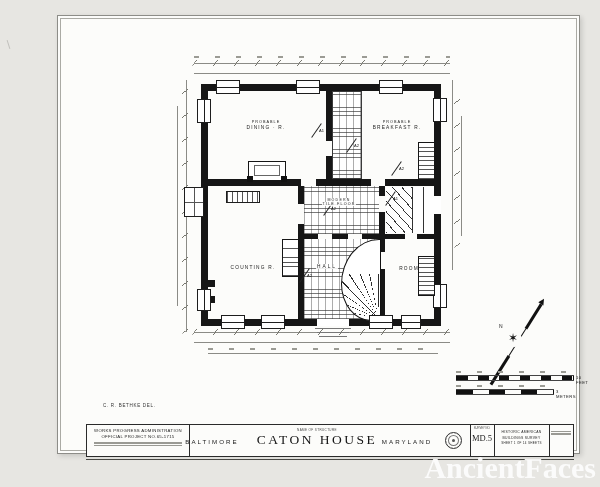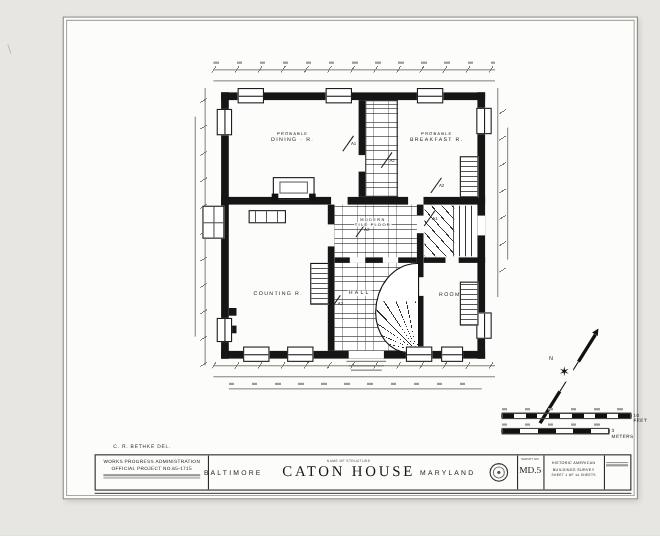--- a/index.html
+++ b/index.html
@@ -72,21 +72,21 @@
   .sbar{position:absolute;height:4px;border-left:1px solid #111;border-right:1px solid #111;
         box-shadow:0 -1px 0 #444,0 1px 0 #444;}
   .sbar.feet{background:repeating-linear-gradient(90deg,#111 0 10.5px,transparent 10.5px 21px);}
   .sbar.meters{background:repeating-linear-gradient(90deg,#111 0 16px,transparent 16px 32px);}
   .slab{position:absolute;font-size:4.2px;letter-spacing:.4px;color:#222;}
   
   .plan-title{position:absolute;left:161px;top:349px;width:200px;text-align:center;
       font-family:"Liberation Serif",serif;font-size:10.5px;letter-spacing:3.5px;color:#2b2b2b;}
   .credit{position:absolute;left:45px;top:387px;font-size:4.5px;letter-spacing:.7px;color:#333;}
   
-  .tb{position:absolute;left:28px;top:397px;width:486px;height:31px;border:1px solid #2a2a2a;background:#fcfcfa;}
+  .tb{position:absolute;left:28px;top:408px;width:486px;height:31px;border:1px solid #2a2a2a;background:#fcfcfa;}
   .tb::after{content:"";position:absolute;left:-1px;right:-1px;bottom:-4px;height:1px;background:#4a4a46;}
   .tb .vline{position:absolute;top:0;bottom:0;width:0;border-left:1px solid #2a2a2a;}
   .tb .wpa{position:absolute;left:0;top:0;width:102px;height:31px;text-align:center;padding-top:3px;box-sizing:border-box;}
   .tb .wpa .l{font-size:4.3px;letter-spacing:.3px;line-height:1.5;}
   .microbar{height:1.2px;background:#9a9a94;margin:1.6px auto 0;width:86%;}
   .tb .city{position:absolute;left:70px;top:13px;width:110px;text-align:center;font-size:6.2px;letter-spacing:2px;}
   .tb .nhead{position:absolute;left:185px;top:2.5px;width:90px;text-align:center;font-size:3px;color:#444;letter-spacing:.4px;}
   .tb .sname{position:absolute;left:160px;top:7px;width:140px;text-align:center;
       font-family:"Liberation Serif",serif;font-size:13.5px;letter-spacing:2.5px;color:#151515;}
   .tb .state{position:absolute;left:285px;top:13px;width:70px;text-align:center;font-size:6.2px;letter-spacing:2px;}
@@ -280,13 +280,14 @@
         <div class="l l3">SHEET 1 OF 14 SHEETS</div>
       </div>
       <div class="vline" style="left:462px;"></div>
       <div class="endbox">
         <div class="microbar"></div>
         <div class="microbar"></div>
       </div>
     </div>
   </div>
 
+  <div class="wm">AncientFaces</div>
 </div>
 
 </body></html>

